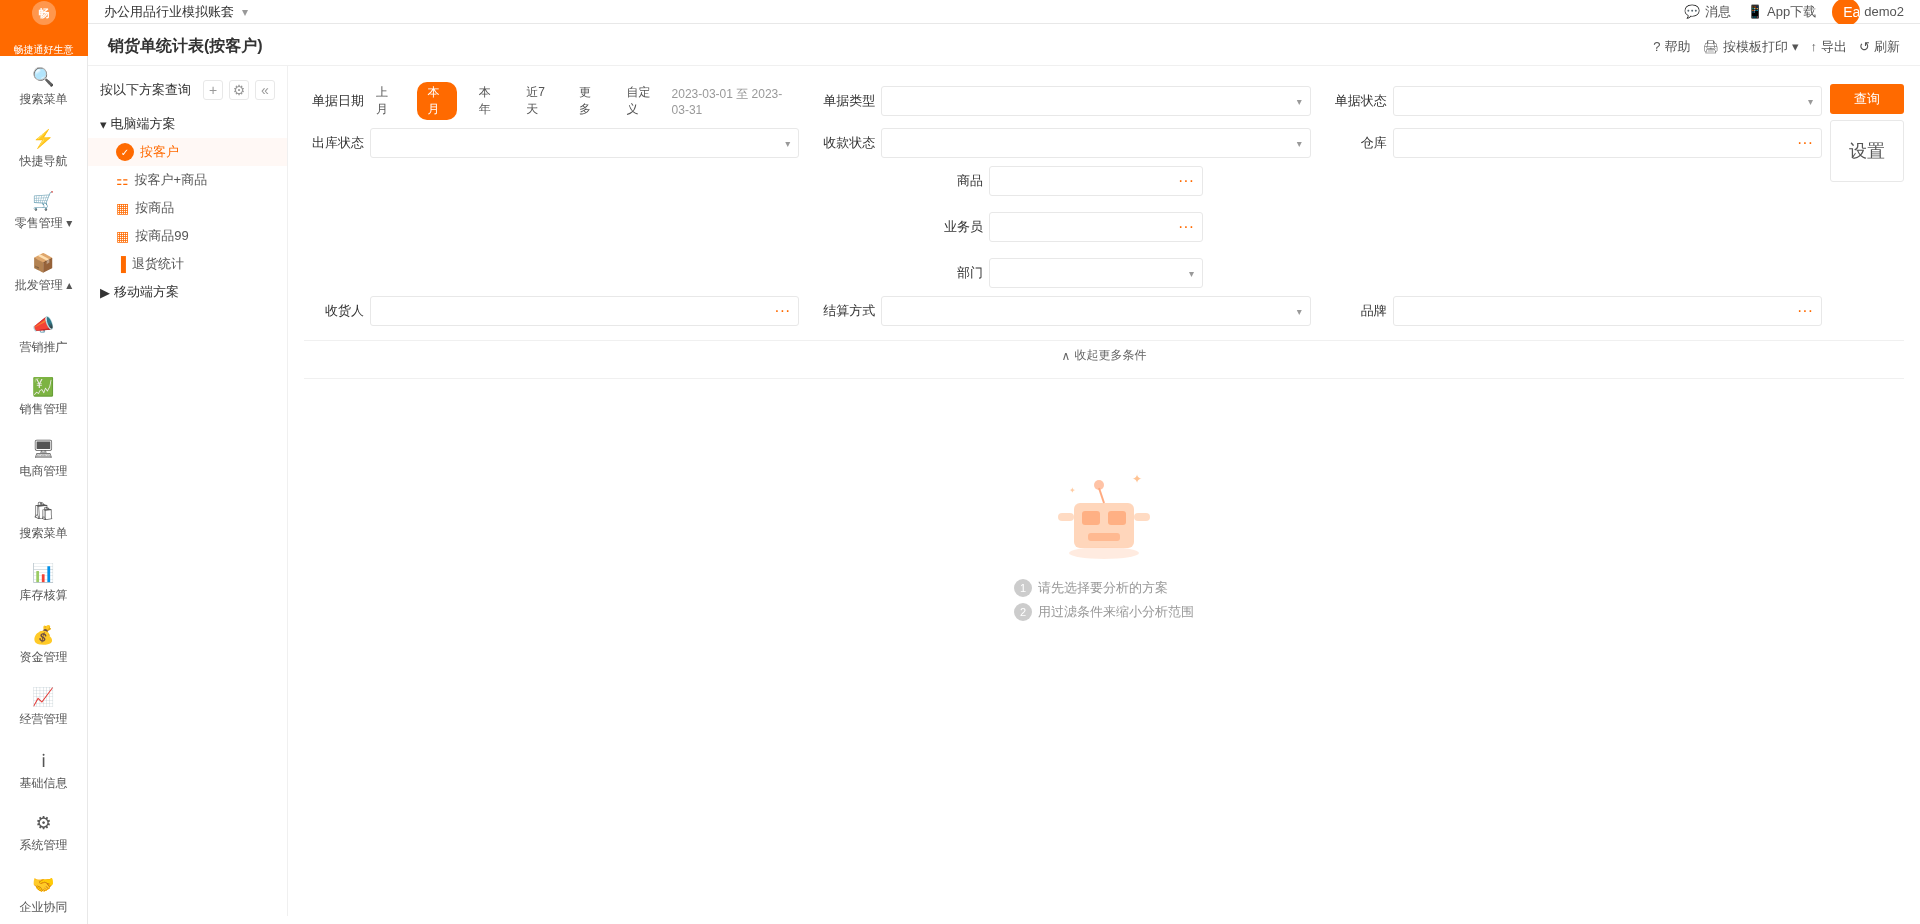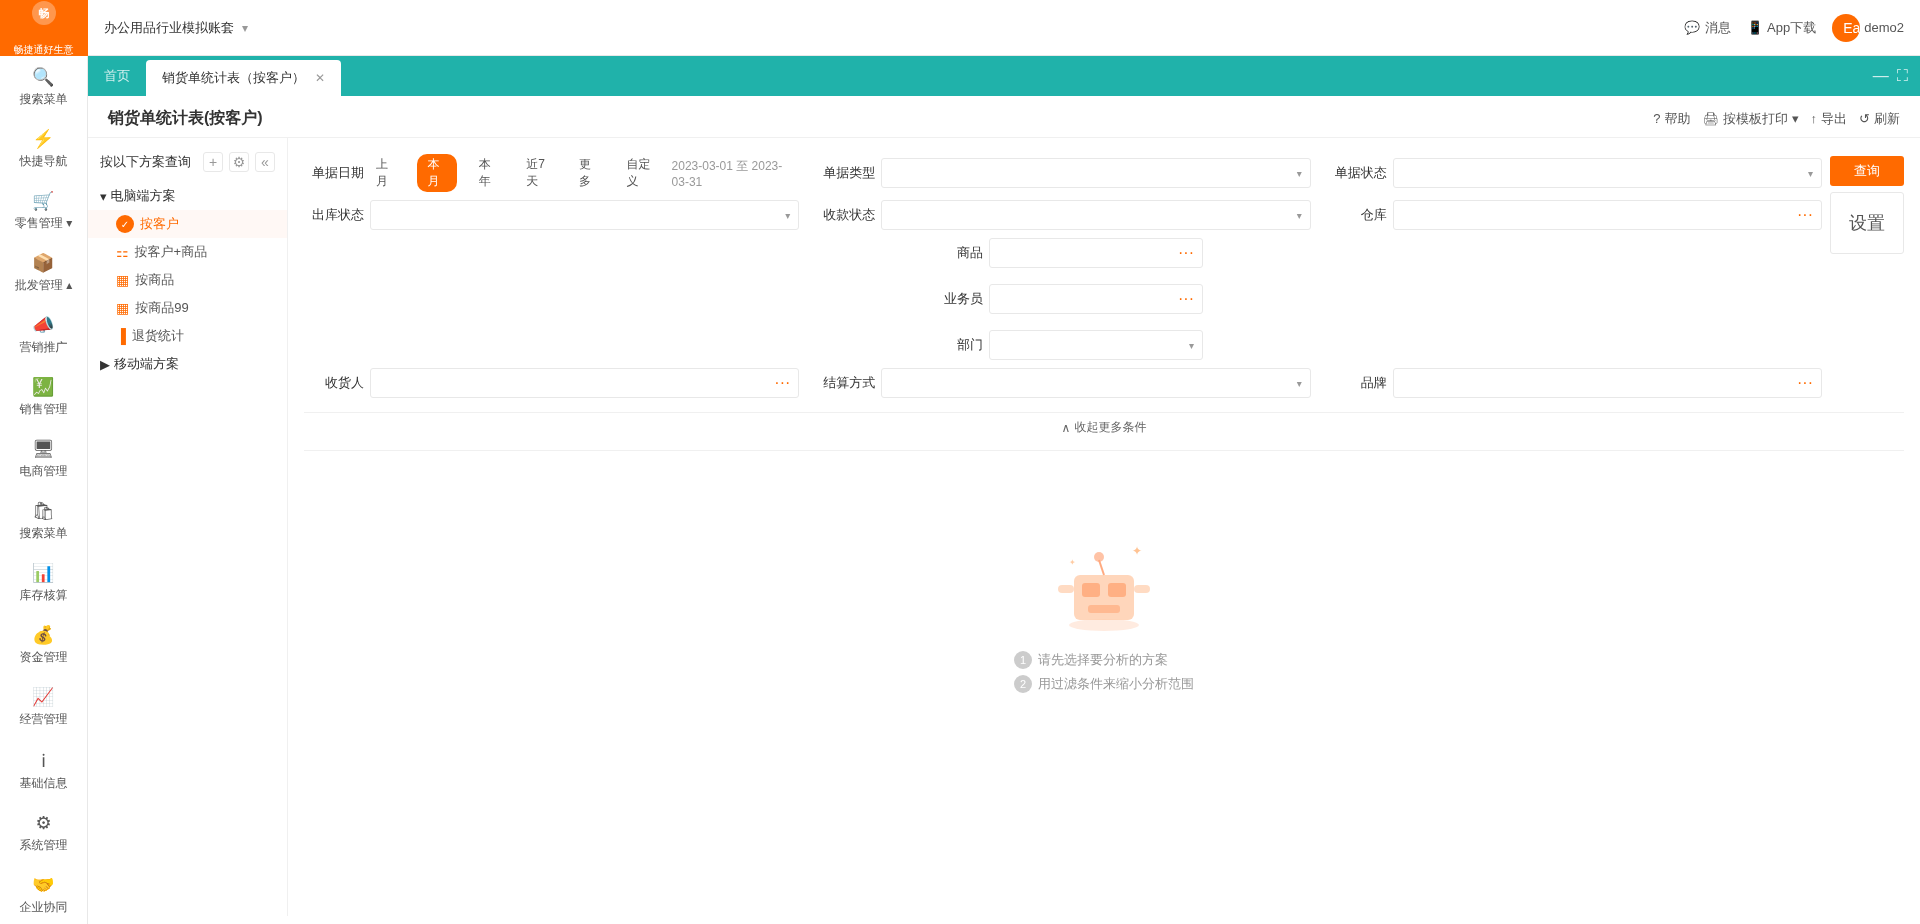--- a/index.html
+++ b/index.html
@@ -11,21 +11,21 @@
     .sidebar-logo-text { color: #fff; font-size: 10px; margin-top: 16px; }
     .sidebar-logo-icon { width: 36px; height: 28px; display: flex; align-items: center; justify-content: center; }
     .sidebar-item { width: 100%; display: flex; flex-direction: column; align-items: center; padding: 10px 0; cursor: pointer; color: #555; }
     .sidebar-item-label { font-size: 12px; margin-top: 3px; }
     .sidebar-icon { font-size: 18px; }
 
     
     .main { flex: 1; display: flex; flex-direction: column; overflow: hidden; }
 
     
-    .topbar { height: 56px; background: #fff; border-bottom: 1px solid #e8e8e8; display: flex; align-items: center; justify-content: space-between; padding: 11px 16px; flex-shrink: 0; }
+    .topbar { height: 24px; background: #fff; border-bottom: 1px solid #e8e8e8; display: flex; align-items: center; justify-content: space-between; padding: 11px 16px; flex-shrink: 0; }
     .topbar-left { display: flex; align-items: center; gap: 8px; }
     .topbar-title { font-size: 13px; color: #333; }
     .topbar-dropdown { font-size: 12px; color: #999; cursor: pointer; }
     .topbar-right { display: flex; align-items: center; gap: 16px; }
     .topbar-btn { display: flex; align-items: center; gap: 4px; font-size: 13px; color: #555; cursor: pointer; }
     .user-avatar { width: 28px; height: 28px; border-radius: 50%; background: #ff6a00; display: flex; align-items: center; justify-content: flex-end; color: #fff; font-size: 14px; }
 
     
     .tabbar { height: 40px; background: #20b2aa; display: flex; align-items: stretch; flex-shrink: 0; }
     .tab { display: flex; align-items: center; padding: 0 16px; cursor: pointer; font-size: 13px; color: rgba(255,255,255,0.8); gap: 6px; }
@@ -187,33 +187,20 @@
       </div>
       <div class="topbar-btn">
         <div class="user-avatar">
           <span>Ea</span>
         </div>
         <span>demo2</span>
       </div>
     </div>
   </div>
 
-  <div class="tabbar">
-    <div class="tab home">
-      <span>首页</span>
-    </div>
-    <div class="tab active">
-      <span>销货单统计表（按客户）</span>
-      <span class="tab-close">✕</span>
-    </div>
-    <div class="tabbar-right">
-      <span class="tabbar-icon-btn">—</span>
-      <span class="tabbar-icon-btn">⛶</span>
-    </div>
-  </div>
 
   <div class="content">
 
     <div class="content-header">
       <h2 class="content-title">销货单统计表(按客户)</h2>
       <div class="content-actions">
         <div class="action-btn">
           <span>?</span>
           <span>帮助</span>
         </div>

